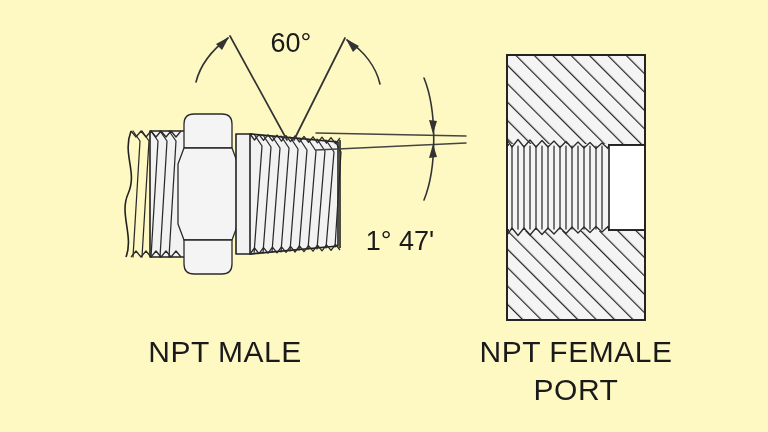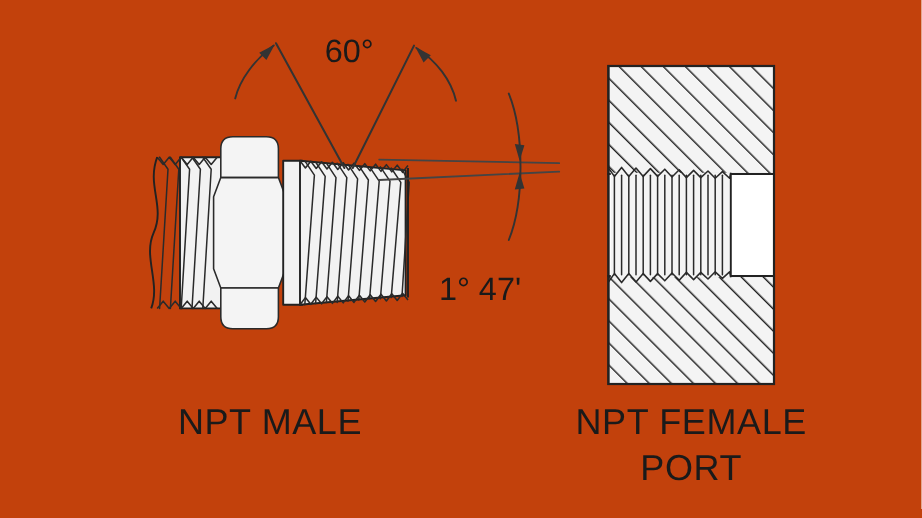--- a/index.html
+++ b/index.html
@@ -11,21 +11,21 @@
   body {
     width: 768px;
     height: 432px;
     overflow: hidden;
     font-family: "Liberation Sans", sans-serif;
   }
   #diagram-root {
     position: relative;
     width: 768px;
     height: 432px;
-    background: #c2410c;
+    background: #fef9c3;
   }
   #diagram-svg {
     display: block;
     width: 768px;
     height: 432px;
   }
   .caption-text {
     font-family: "Liberation Sans", sans-serif;
     font-size: 30px;
     fill: #1a1a1a;

